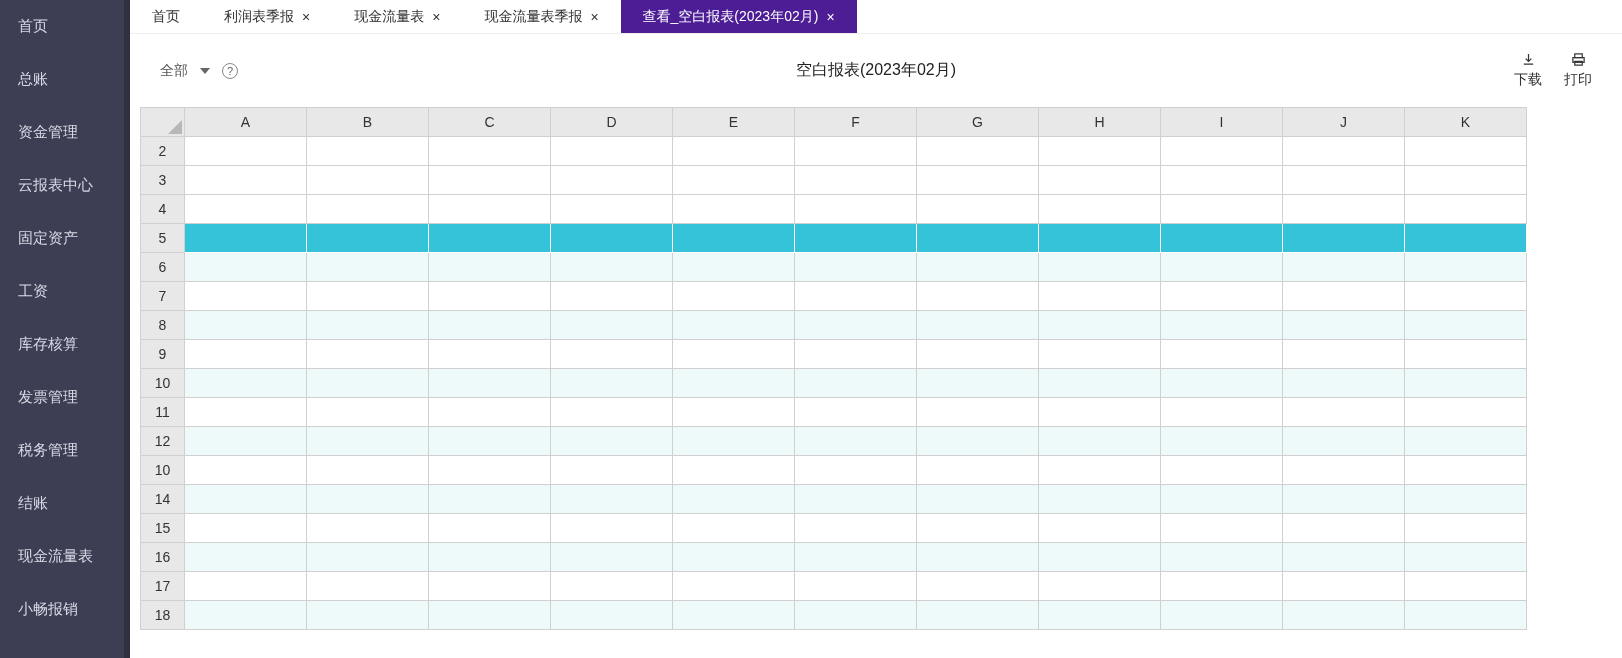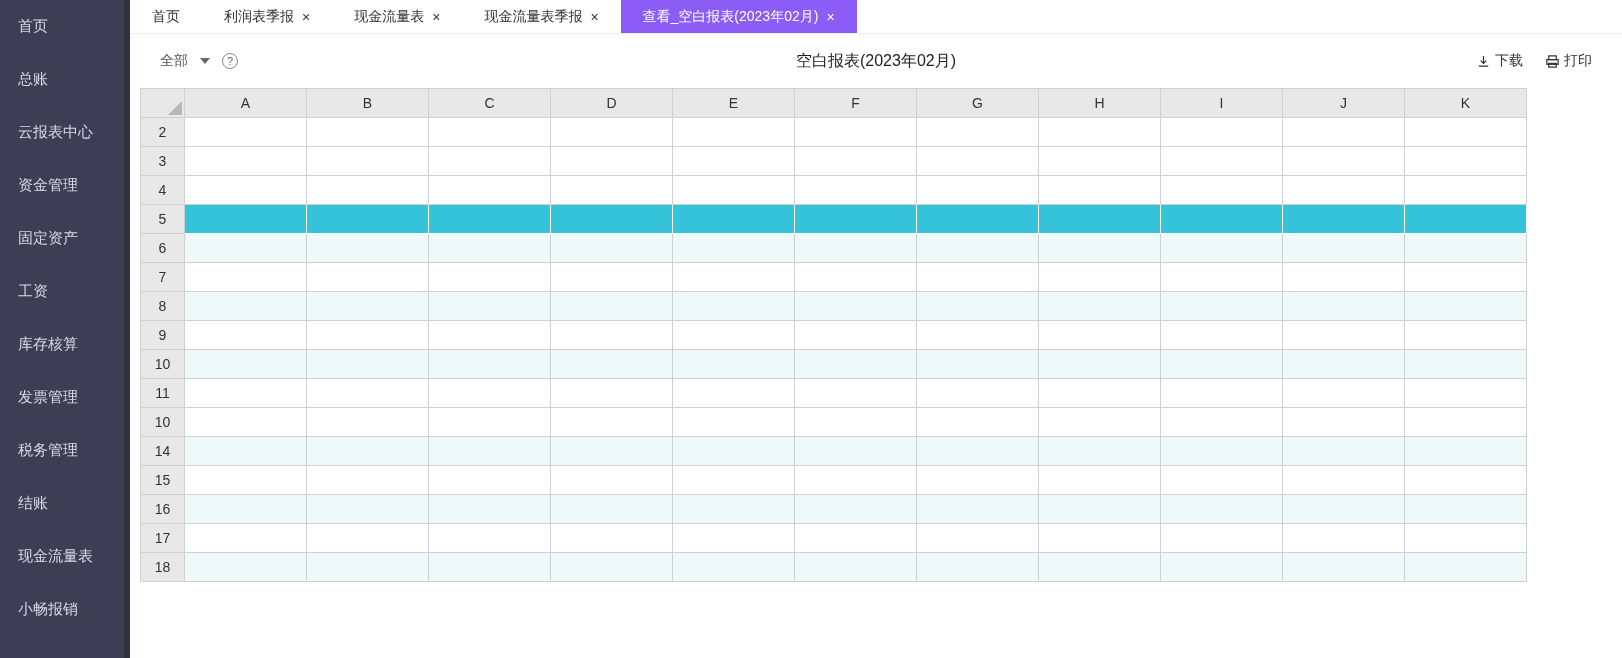--- a/index.html
+++ b/index.html
@@ -56,21 +56,21 @@
   display: flex;
   align-items: center;
   padding: 0 22px;
   font-size: 14px;
   color: #333;
   cursor: pointer;
   gap: 8px;
   white-space: nowrap;
 }
 .tab.active {
-  background: #8b5cf6;
+  background: #4c1d95;
   color: #fff;
 }
 .tab-close {
   font-size: 14px;
   cursor: pointer;
   line-height: 1;
 }
 .toolbar {
   display: flex;
   align-items: center;
@@ -116,20 +116,21 @@
   gap: 22px;
   align-items: center;
 }
 .action-btn {
   display: flex;
   align-items: center;
   gap: 4px;
   color: #333;
   cursor: pointer;
   font-size: 14px;
+  flex-direction: column;
 }
 .action-icon {
   width: 15px;
   height: 15px;
   display: inline-block;
 }
 .sheet {
   flex: 1;
   overflow: auto;
   padding-left: 10px;
@@ -183,22 +184,22 @@
 tbody td { background: #fff; }
 tbody td:first-of-type {}
 </style>
 </head>
 <body>
 
 <div class="app">
   <nav class="sidebar">
     <div class="sidebar-item">首页</div>
     <div class="sidebar-item">总账</div>
+    <div class="sidebar-item">资金管理</div>
     <div class="sidebar-item">云报表中心</div>
-    <div class="sidebar-item">资金管理</div>
     <div class="sidebar-item">固定资产</div>
     <div class="sidebar-item">工资</div>
     <div class="sidebar-item">库存核算</div>
     <div class="sidebar-item">发票管理</div>
     <div class="sidebar-item">税务管理</div>
     <div class="sidebar-item">结账</div>
     <div class="sidebar-item">现金流量表</div>
     <div class="sidebar-item">小畅报销</div>
     <div class="sidebar-scroll-indicator"></div>
   </nav>
@@ -403,20 +404,34 @@
               <td></td>
               <td></td>
               <td></td>
               <td></td>
               <td></td>
               <td></td>
               <td></td>
               <td></td>
               <td></td>
             </tr>
+            <tr class="row-alt">
+              <th class="row-head">12</th>
+              <td></td>
+              <td></td>
+              <td></td>
+              <td></td>
+              <td></td>
+              <td></td>
+              <td></td>
+              <td></td>
+              <td></td>
+              <td></td>
+              <td></td>
+            </tr>
             <tr>
               <th class="row-head">10</th>
               <td></td>
               <td></td>
               <td></td>
               <td></td>
               <td></td>
               <td></td>
               <td></td>
               <td></td>

